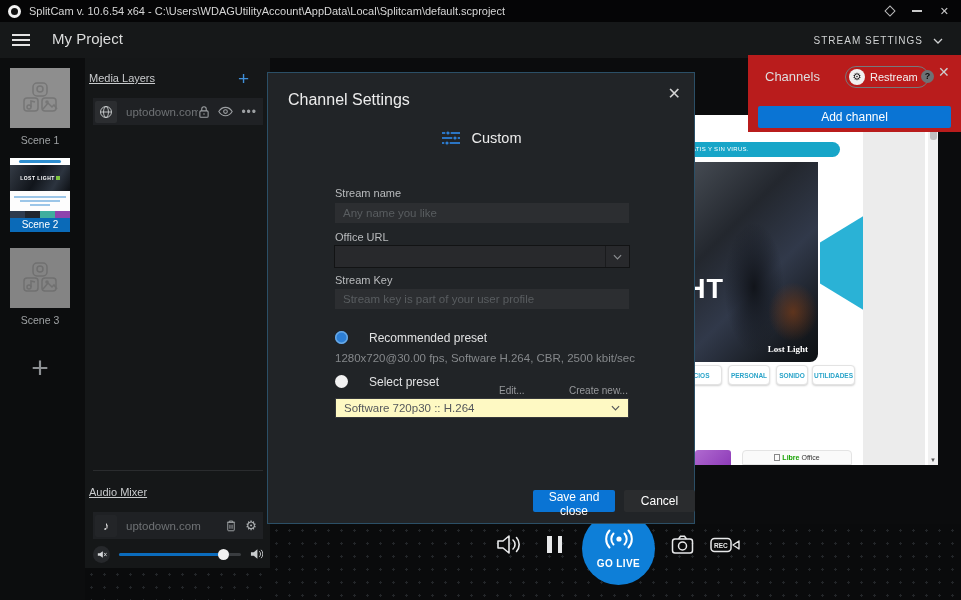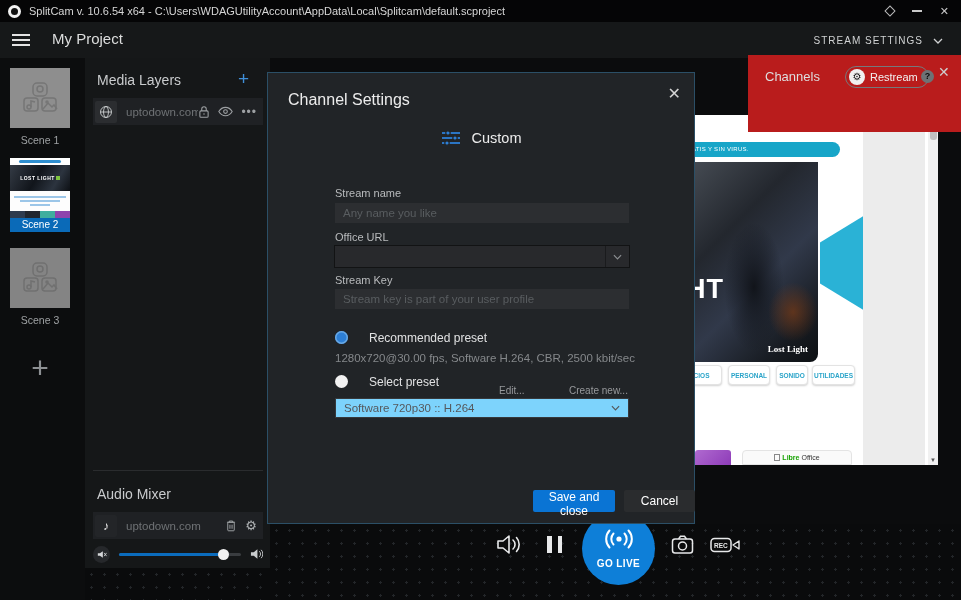--- a/index.html
+++ b/index.html
@@ -34,21 +34,21 @@
   .s2-top div { width:42px; height:3px; background:#2f8fd0; border-radius:2px; }
   .s2-game { height:26px; background:linear-gradient(120deg,#343b45 0%,#11151b 45%,#2c343f 75%,#0d1014 100%); color:#fff; font-size:5px; font-weight:bold; display:flex; align-items:center; justify-content:center; gap:1px; letter-spacing:.5px; }
   .s2-green { display:inline-block; width:4px; height:4px; background:#7ec63f; }
   .s2-nav { height:20px; background:#fdfdfd; padding-top:3px; }
   .s2-nav div { height:2px; background:#9cc6e8; margin:2px auto; }
   .s2-strip { height:7px; display:flex; }
   .s2-strip div { flex:1; }
   .add-scene { position:absolute; left:12px; top:282px; width:56px; height:56px; display:flex; align-items:center; justify-content:center; color:#8d9093; font-size:30px; font-weight:300; cursor:pointer; }
   
   .media-panel { position:absolute; left:85px; top:58px; width:185px; height:510px; background:#151718; }
-  .panel-h { position:absolute; left:12px; font-size:14px; color:#c9cbcd; }
+  .panel-h { position:absolute; left:4px; font-size:11px; color:#c9cbcd;text-decoration:underline; }
   .plus-blue { position:absolute; left:153px; font-size:19px; color:#3f8fd9; line-height:18px; cursor:pointer; }
   .layer-row { position:absolute; left:8px; width:170px; height:27px; background:#1f2124; display:flex; align-items:center; }
   .layer-icon-tile { width:22px; height:22px; background:#2b2d30; margin-left:2px; display:flex; align-items:center; justify-content:center; border-radius:2px; }
   .layer-name { font-size:11.5px; color:#6f7275; margin-left:9px; flex:1; overflow:hidden; white-space:nowrap; }
   .layer-icons { display:flex; align-items:center; gap:8px; padding-right:6px; }
   .divider { position:absolute; left:8px; width:170px; height:1px; background:#2a2c2e; }
   .mixer-vol { position:absolute; left:8px; top:487px; width:170px; height:18px; display:flex; align-items:center; }
   .mute-circle { width:17px; height:17px; border-radius:50%; background:#26282b; display:flex; align-items:center; justify-content:center; cursor:pointer; }
   .vol-track { position:relative; flex:1; height:3px; background:#3a3d40; margin:0 9px; border-radius:2px; cursor:pointer; }
   .vol-fill { position:absolute; left:0; top:0; height:3px; background:#0b6cbd; border-radius:2px; }
@@ -91,21 +91,21 @@
   .modal { position:absolute; left:267px; top:72px; width:428px; height:452px; background:#212427; border:1px solid #2b4f66; z-index:50; }
   .m-title { position:absolute; left:20px; top:18px; font-size:16px; color:#ececec; }
   .m-close { position:absolute; right:13px; top:11px; font-size:16px; color:#d3d3d3; cursor:pointer; }
   .m-custom { position:absolute; left:0; top:57px; width:100%; display:flex; align-items:center; justify-content:center; gap:11px; }
   .m-custom-label { font-size:14.5px; color:#ececec; }
   .m-label { position:absolute; left:67px; font-size:11px; color:#b9bbbd; }
   .m-input { position:absolute; left:67px; width:294px; height:20px; background:#2c2e31; border:none; color:#d0d0d0; font-size:11.5px; padding:0 8px; font-family:inherit; }
   .m-input::placeholder { color:#595d60; }
   .m-select { position:absolute; left:67px; width:294px; height:21px; background:#28292c; outline:1px solid #121314; display:flex; align-items:center; cursor:pointer; }
   .m-select .chev { margin-left:auto; width:24px; height:100%; border-left:1px solid #1a1b1d; display:flex; align-items:center; justify-content:center; }
-  .m-select2 { position:absolute; left:67px; top:325px; width:294px; height:20px; background:#7dd3fc; border:1px solid #36383b; display:flex; align-items:center; color:#55585c; font-size:11.5px; padding-left:8px; }
+  .m-select2 { position:absolute; left:67px; top:325px; width:294px; height:20px; background:#fef9c3; border:1px solid #36383b; display:flex; align-items:center; color:#55585c; font-size:11.5px; padding-left:8px; }
   .radio { position:absolute; left:67px; width:13px; height:13px; border-radius:50%; cursor:pointer; }
   .radio.on { background:#2d7fd6; box-shadow:inset 0 0 0 1.5px #6aa9e4; }
   .radio.off { background:#f2f2f2; }
   .r-label { position:absolute; left:101px; font-size:12px; color:#e0e1e2; cursor:pointer; }
   .m-detail { position:absolute; left:67px; top:279px; font-size:11.5px; color:#85888b; }
   .m-link { position:absolute; font-size:10px; color:#97999c; cursor:pointer; }
   .m-btn { position:absolute; top:417px; height:22px; border:none; border-radius:2px; font-size:12px; color:#fff; font-family:inherit; cursor:pointer;margin-left:20px; }
   .m-save { left:245px; width:82px; background:#0a74d4; }
   .m-cancel { left:336px; width:71px; background:#2a2c2e; }
   svg { display:block; }
@@ -291,20 +291,21 @@
   </div>
 
   <div class="channels">
     <div class="ch-title">Channels</div>
     <div class="restream-pill">
       <span class="restream-gear">⚙</span>
       <span class="restream-label">Restream</span>
     </div>
     <div class="help-circle">?</div>
     <div class="ch-close">✕</div>
+    <button class="add-channel">Add channel</button>
   </div>
 
   <div class="bctl" style="left:496px; top:533px;">
     <svg width="26" height="23" viewBox="0 0 26 23" fill="none">
       <path d="M2 8v7h5l6 5V3L7 8H2z" stroke="#e8e9ea" stroke-width="1.6" stroke-linejoin="round"></path>
       <path d="M17 7a6 6 0 0 1 0 9M20.5 4.5a10.5 10.5 0 0 1 0 14" stroke="#e8e9ea" stroke-width="1.6" fill="none" stroke-linecap="round"></path>
     </svg>
   </div>
   <div class="bctl pause-icon" style="left:547px; top:536px;"><span></span><span></span></div>
 

